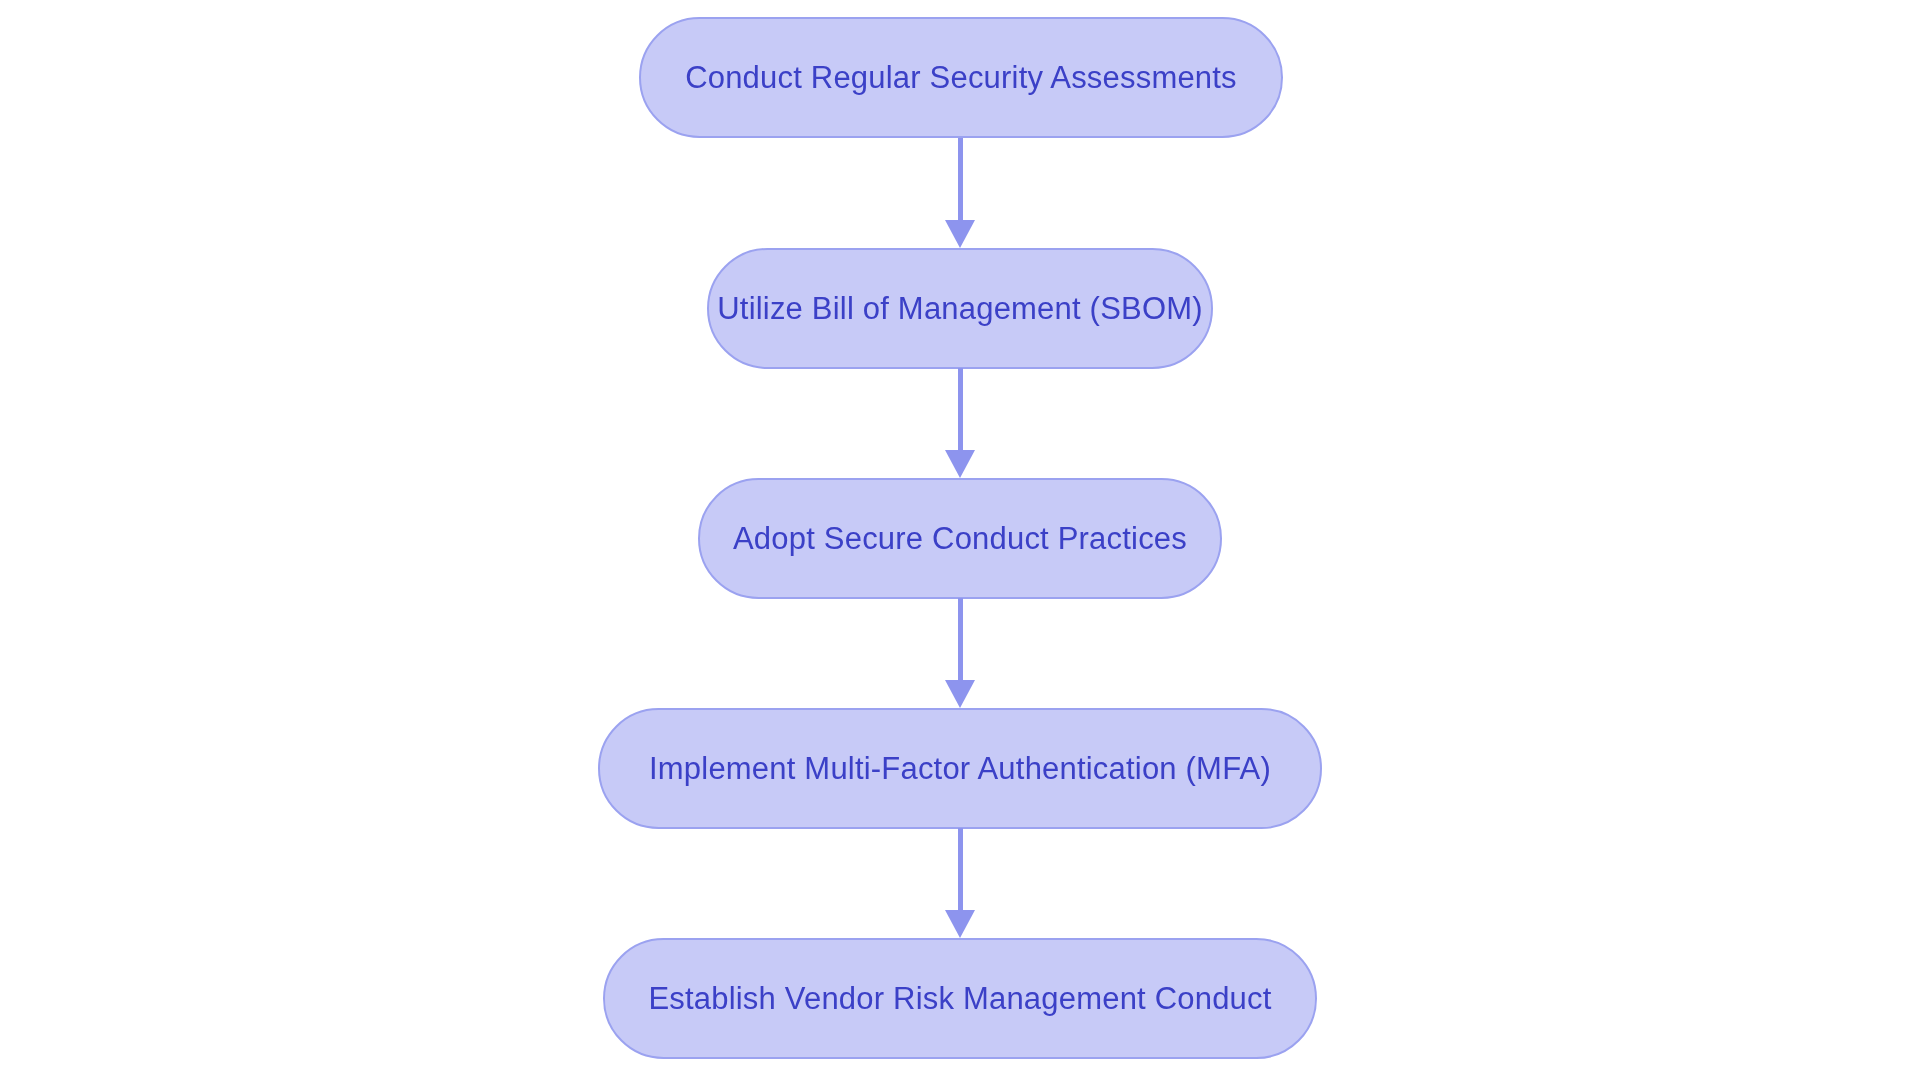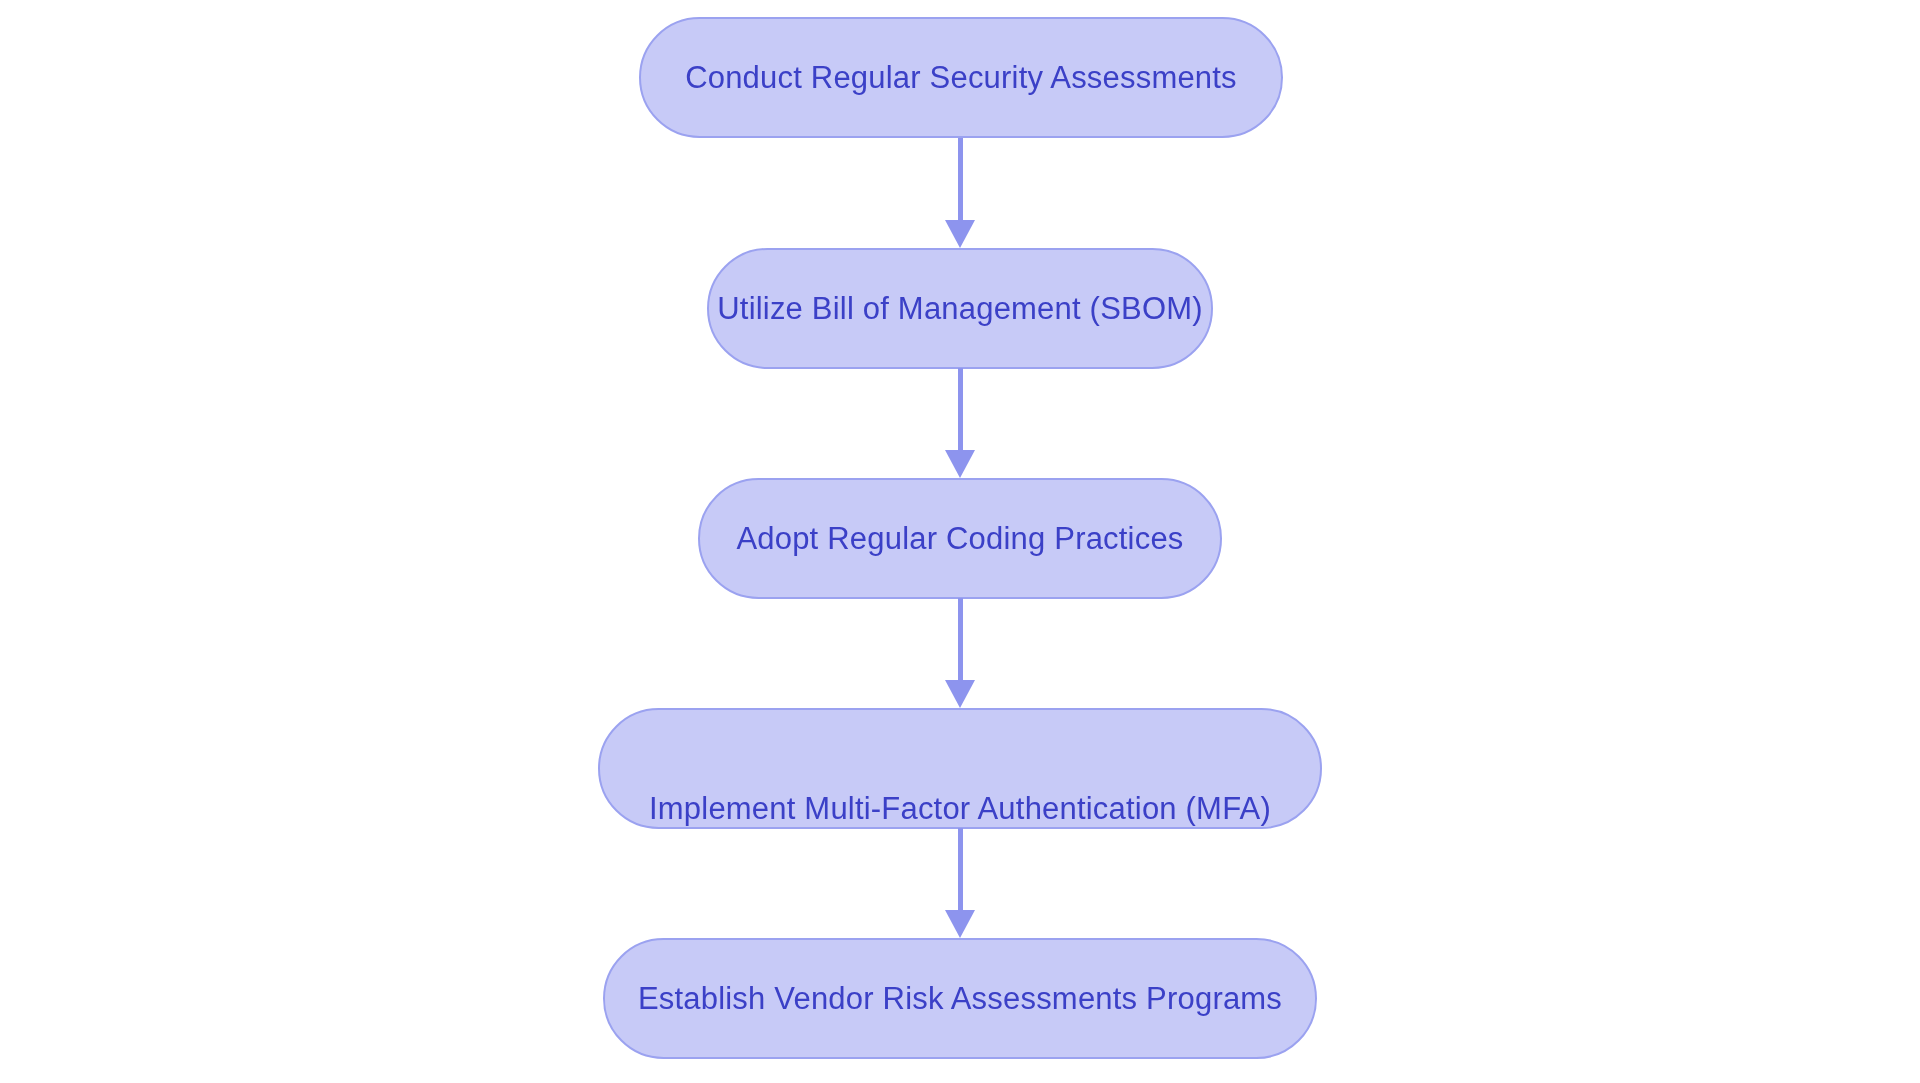--- a/index.html
+++ b/index.html
@@ -35,21 +35,21 @@
   .node-label {
     color: var(--node-text);
     font-size: 31px;
     font-weight: 400;
     letter-spacing: 0.2px;
     white-space: nowrap;
   }
   #node-1 { left: 639px; top: 17px;  width: 644px; }
   #node-2 { left: 707px; top: 248px; width: 506px; }
   #node-3 { left: 698px; top: 478px; width: 524px; }
-  #node-4 { left: 598px; top: 708px; width: 724px; align-items: flex-end; }
+  #node-4 { left: 598px; top: 708px; width: 724px; }
   #node-5 { left: 603px; top: 938px; width: 714px; }
 
   .arrow {
     position: absolute;
     left: 945px;
     width: 30px;
     height: 110px;
     display: flex;
     flex-direction: column;
     align-items: center;
@@ -88,34 +88,34 @@
   <div class="node" id="node-2">
     <span class="node-label">Utilize Bill of Management (SBOM)</span>
   </div>
 
   <div class="arrow" id="arrow-2">
     <div class="arrow-line"></div>
     <div class="arrow-head"></div>
   </div>
 
   <div class="node" id="node-3">
-    <span class="node-label">Adopt Regular Coding Practices</span>
+    <span class="node-label">Adopt Secure Conduct Practices</span>
   </div>
 
   <div class="arrow" id="arrow-3">
     <div class="arrow-line"></div>
     <div class="arrow-head"></div>
   </div>
 
   <div class="node" id="node-4">
     <span class="node-label">Implement Multi-Factor Authentication (MFA)</span>
   </div>
 
   <div class="arrow" id="arrow-4">
     <div class="arrow-line"></div>
     <div class="arrow-head"></div>
   </div>
 
   <div class="node" id="node-5">
-    <span class="node-label">Establish Vendor Risk Assessments Programs</span>
+    <span class="node-label">Establish Vendor Risk Management Conduct</span>
   </div>
 
 </div>
 
 </body></html>

